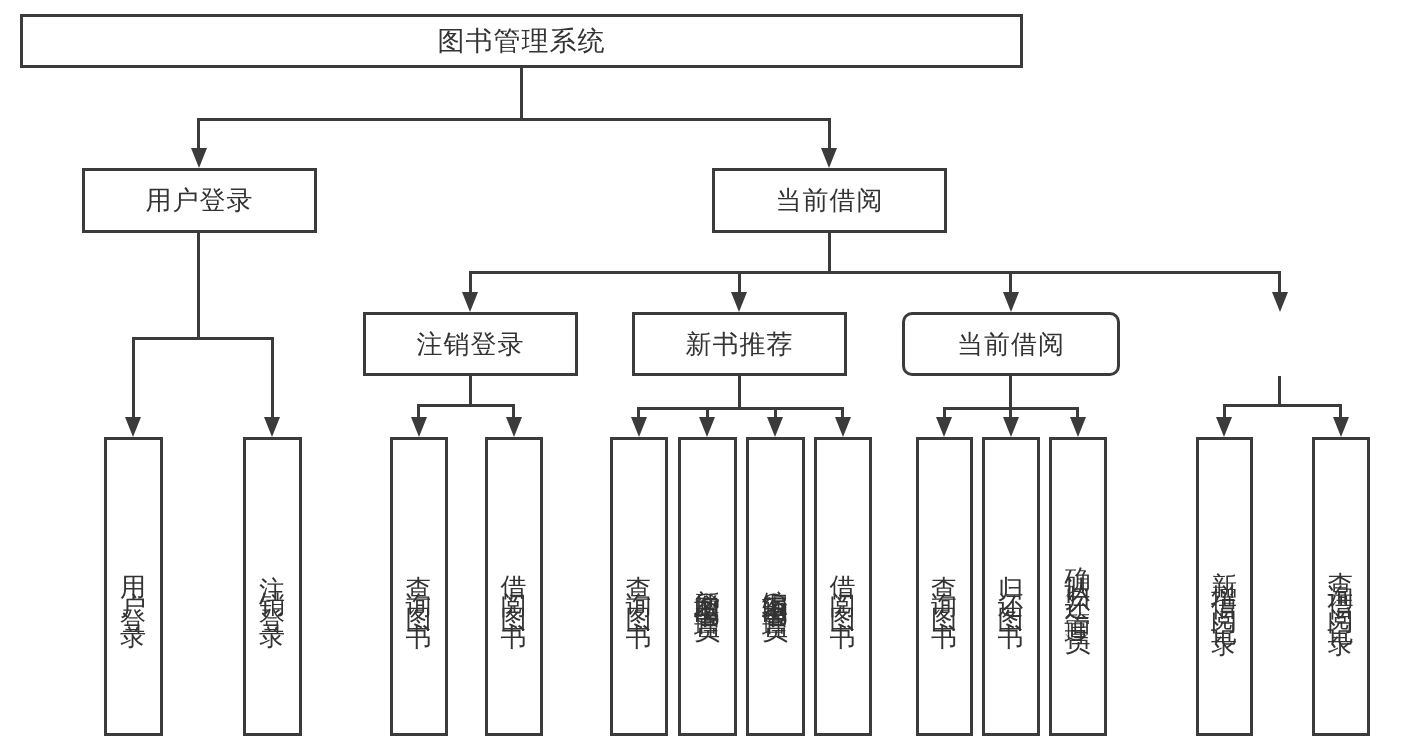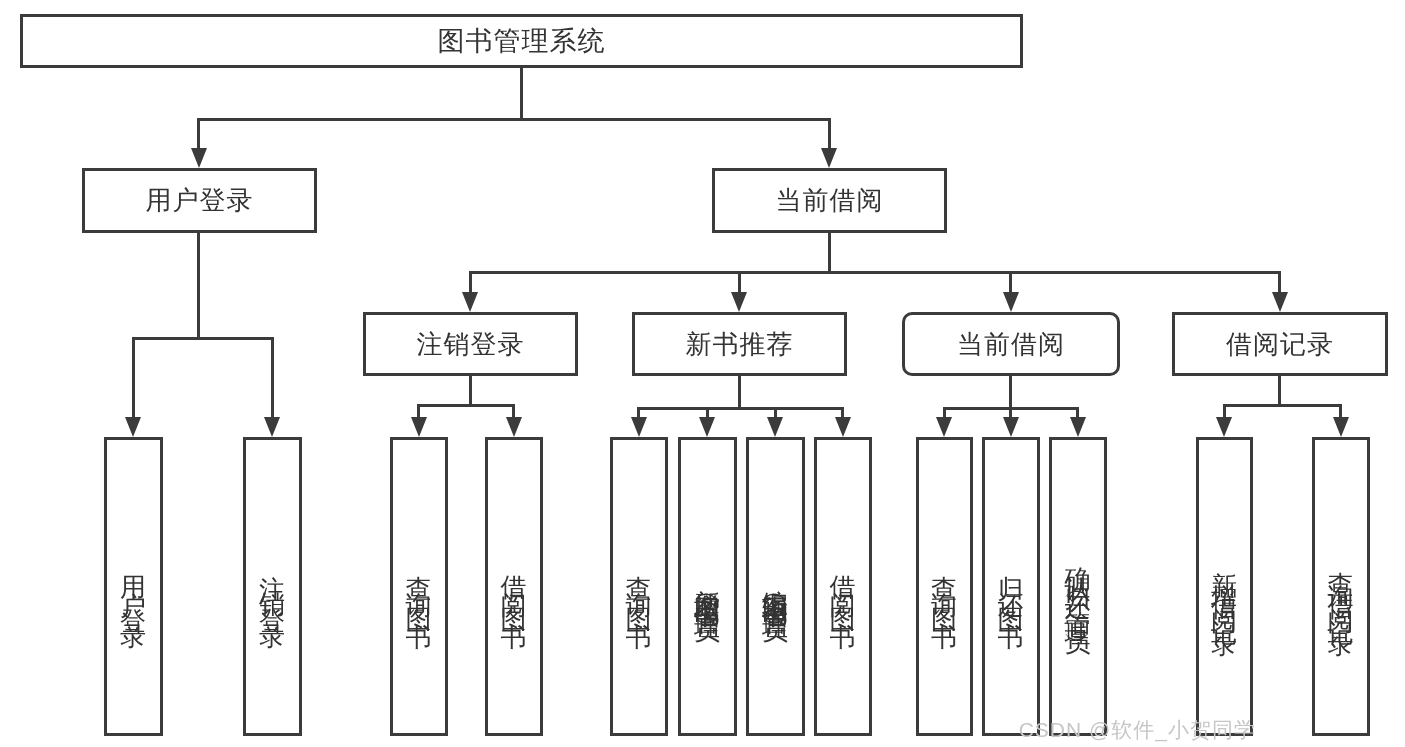--- a/index.html
+++ b/index.html
@@ -77,23 +77,20 @@
 
   <div class="box hbox" style="left:363px;top:312px;width:215px;height:64px;">
     <span>注销登录</span>
   </div>
   <div class="box hbox" style="left:632px;top:312px;width:215px;height:64px;">
     <span>新书推荐</span>
   </div>
   <div class="box hbox" style="left:902px;top:312px;width:218px;height:64px;border-radius:10px;">
     <span>当前借阅</span>
   </div>
-  <div class="box hbox" style="left:1172px;top:312px;width:216px;height:64px;">
-    <span>借阅记录</span>
-  </div>
 
   <div class="box vbox vs4" style="left:104px;top:437px;width:59px;height:299px;">
     <span>用户登录</span>
   </div>
   <div class="box vbox vs4" style="left:243px;top:437px;width:59px;height:299px;">
     <span>注销登录</span>
   </div>
 
   <div class="box vbox vs4" style="left:390px;top:437px;width:58px;height:299px;">
     <span>查询图书</span>
@@ -125,21 +122,20 @@
     <span>确认归还（管理员）</span>
   </div>
 
   <div class="box vbox vs6" style="left:1196px;top:437px;width:57px;height:299px;">
     <span>新增借阅记录</span>
   </div>
   <div class="box vbox vs6" style="left:1312px;top:437px;width:58px;height:299px;">
     <span>查询借阅记录</span>
   </div>
 
-  <div class="watermark">CSDN @软件_小贺同学</div>
 <div class="vline" style="left: 520px; top: 68px; height: 52px;"></div>
     <div class="hline" style="left: 198px; top: 118px; width: 633px;"></div>
     <div class="vline" style="left: 197px; top: 118px; height: 32px;"></div>
     <div class="arrow" style="left: 191px; top: 148px;"></div>
     <div class="vline" style="left: 828px; top: 118px; height: 32px;"></div>
     <div class="arrow" style="left: 821px; top: 148px;"></div>
     <div class="vline" style="left: 197px; top: 233px; height: 107px;"></div>
     <div class="hline" style="left: 132px; top: 337px; width: 142px;"></div>
     <div class="vline" style="left: 132px; top: 337px; height: 82px;"></div>
     <div class="arrow" style="left: 125px; top: 417px;"></div>

